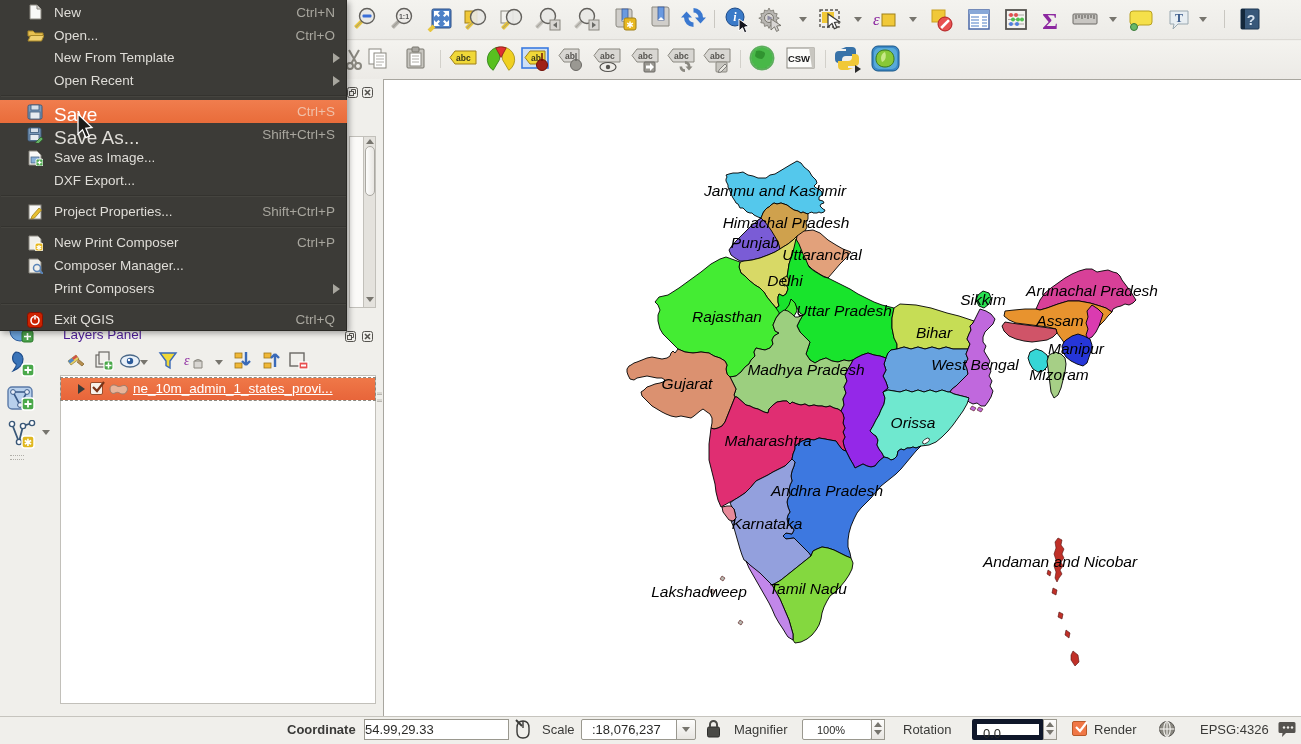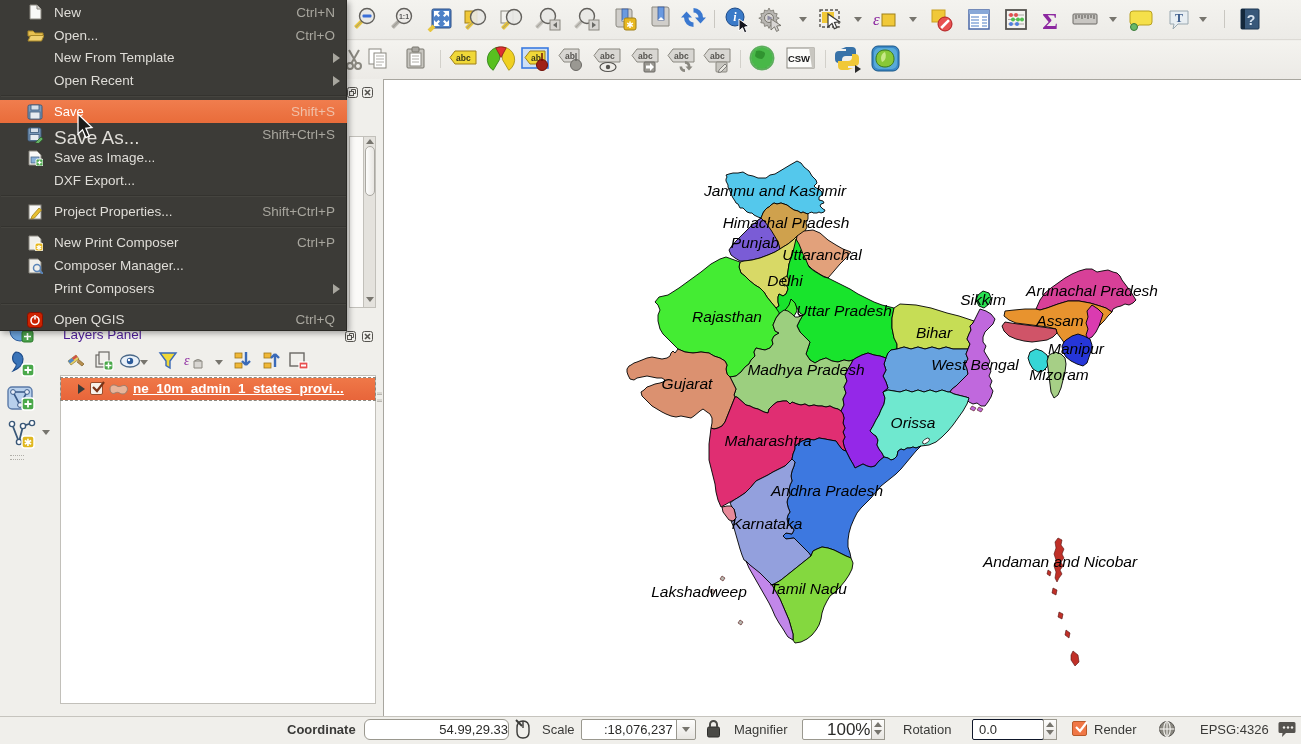--- a/index.html
+++ b/index.html
@@ -463,52 +463,52 @@
 <svg style="position:absolute;left:76px;top:384px" width="10" height="10" viewBox="0 0 10 10">
     <path d="M2,0 L9,5 L2,10 Z" fill="#3a3a38"></path>
   </svg>
 <div class="abs" style="left:90px;top:382px;width:13px;height:13px;background:#f6f1ea;border:1px solid #9a4a28;border-radius:2px"></div>
 <svg style="position:absolute;left:90px;top:379px" width="16" height="16" viewBox="0 0 16 16">
     <path d="M3,8 l4,4 7,-9" fill="none" stroke="#7a3418" stroke-width="2.2"></path>
   </svg>
 <svg style="position:absolute;left:109px;top:383px" width="20" height="13" viewBox="0 0 20 13">
     <path d="M1,6 C1,2 5,1 8,3 C11,5 14,1 17,3 C20,5 18,11 14,11 C10,11 10,8 6,10 C3,11.5 1,9 1,6 Z" fill="#e8b49a" stroke="#9a8070" stroke-width="1"></path>
   </svg>
-<div class="abs" style="left:133px;top:381px;font-size:13.5px;font-weight:bold;color:#fff;text-decoration:underline">ne_10m_admin_1_states_provi...</div>
+<div class="abs" style="left:133px;top:381px;font-size:13.5px;font-weight:normal;color:#fff;text-decoration:underline">ne_10m_admin_1_states_provi...</div>
 <div class="abs" style="left:377px;top:392px;width:5px;height:3px;border-top:2px solid #d8d6d0;border-bottom:1px solid #b8b6b0"></div>
 <div class="abs" style="left:377px;top:399px;width:5px;height:3px;border-top:2px solid #d8d6d0;border-bottom:1px solid #b8b6b0"></div>
 <div class="abs" style="left:0;top:716px;width:1301px;height:28px;background:#f0efeb;border-top:1px solid #c6c4be"></div>
 <div class="abs" style="left:287px;top:722px;font-size:13px;color:#3a3a38;font-weight:bold;">Coordinate</div>
-<div class="abs" style="left:364px;top:719px;width:145px;height:21px;background:#fff;border:1px solid #9a988f;border-radius:6px;font-size:13px;color:#2a2a28;text-align:right;line-height:20px">54.99,29.33</div>
+<div class="abs" style="left:364px;top:719px;width:145px;height:21px;background:#fff;border:1px solid #9a988f;border-radius:0;font-size:13px;color:#2a2a28;text-align:left;line-height:20px">54.99,29.33</div>
 <svg style="position:absolute;left:514px;top:719px" width="18" height="20" viewBox="0 0 18 20">
     <path d="M9,2 C13,2 15,5 15,9 L15,13 C15,17 13,19 9,19 C5,19 3,17 3,13 L3,9 C3,5 5,2 9,2 Z" fill="none" stroke="#3a3a38" stroke-width="1.4"></path>
     <line x1="9" y1="2" x2="9" y2="9" stroke="#3a3a38" stroke-width="1.4"></line>
     <path d="M2,1 l6,6" stroke="#3a3a38" stroke-width="2"></path>
   </svg>
 <div class="abs" style="left:542px;top:722px;font-size:13px;color:#3a3a38;">Scale</div>
-<div class="abs" style="left:581px;top:719px;width:100px;height:21px;background:#fff;border:1px solid #9a988f;border-radius:2px;font-size:13px;color:#2a2a28;padding-left:22px;line-height:20px">:18,076,237</div>
+<div class="abs" style="left:581px;top:719px;width:100px;height:21px;background:#fff;border:1px solid #9a988f;border-radius:2px;font-size:13px;color:#2a2a28;padding-left:10px;line-height:20px">:18,076,237</div>
 <div class="abs" style="left:676px;top:719px;width:20px;height:21px;background:linear-gradient(#fdfdfc,#e8e6e2);border:1px solid #9a988f;border-radius:0 2px 2px 0"></div>
 <svg style="position:absolute;left:682px;top:727px" width="8" height="6" viewBox="0 0 8 6">
     <path d="M0,0 L8,0 L4,5 Z" fill="#77756e"></path>
   </svg>
 <svg style="position:absolute;left:705px;top:719px" width="16" height="20" viewBox="0 0 16 20">
     <rect x="2.5" y="8" width="12" height="10" rx="1.5" fill="#4a4a46" stroke="#2e2e2c"></rect>
     <path d="M5,8 v-2.5 a3.5,3.5 0 0 1 7,0 v2.5" fill="none" stroke="#4a4a46" stroke-width="2"></path>
   </svg>
 <div class="abs" style="left:734px;top:722px;font-size:13px;color:#3a3a38;">Magnifier</div>
-<div class="abs" style="left:802px;top:719px;width:70px;height:21px;background:#fff;border:1px solid #9a988f;border-radius:2px;font-size:17px;color:#2a2a28;padding-left:24px;line-height:20px">100%</div>
+<div class="abs" style="left:802px;top:719px;width:70px;height:21px;background:#fff;border:1px solid #9a988f;border-radius:2px;font-size:11px;color:#2a2a28;padding-left:14px;line-height:20px">100%</div>
 <div class="abs" style="left:871px;top:719px;width:14px;height:21px;background:linear-gradient(#fdfdfc,#e8e6e2);border:1px solid #9a988f"></div>
 <svg style="position:absolute;left:874px;top:722px" width="8" height="6" viewBox="0 0 8 6">
     <path d="M4,0 L8,5 L0,5 Z" fill="#77756e"></path>
   </svg>
 <svg style="position:absolute;left:874px;top:730px" width="8" height="6" viewBox="0 0 8 6">
     <path d="M0,0 L8,0 L4,5 Z" fill="#77756e"></path>
   </svg>
 <div class="abs" style="left:903px;top:722px;font-size:13px;color:#3a3a38;">Rotation</div>
-<div class="abs" style="left:972px;top:719px;width:72px;height:21px;background:#fff;border:1px solid #0f172a;border-radius:2px;font-size:13px;color:#2a2a28;padding-left:6px;line-height:20px">0.0</div>
+<div class="abs" style="left:972px;top:719px;width:72px;height:21px;background:#fff;border:5px solid #0f172a;border-radius:2px;font-size:13px;color:#2a2a28;padding-left:6px;line-height:20px">0.0</div>
 <div class="abs" style="left:1043px;top:719px;width:14px;height:21px;background:linear-gradient(#fdfdfc,#e8e6e2);border:1px solid #9a988f"></div>
 <svg style="position:absolute;left:1046px;top:722px" width="8" height="6" viewBox="0 0 8 6">
     <path d="M4,0 L8,5 L0,5 Z" fill="#77756e"></path>
   </svg>
 <svg style="position:absolute;left:1046px;top:730px" width="8" height="6" viewBox="0 0 8 6">
     <path d="M0,0 L8,0 L4,5 Z" fill="#77756e"></path>
   </svg>
 <div class="abs" style="left:1072px;top:721px;width:15px;height:15px;background:#f07746;border:1px solid #b85a2a;border-radius:2px"></div>
 <svg style="position:absolute;left:1073px;top:719px" width="16" height="16" viewBox="0 0 16 16">
     <path d="M3,8 l4,4 7,-9" fill="none" stroke="#fff" stroke-width="2.2"></path>
@@ -548,22 +548,22 @@
 <svg style="position:absolute;left:333px;top:53px" width="7" height="10" viewBox="0 0 7 10">
     <path d="M0,0 L7,5 L0,10 Z" fill="#a8a69e"></path>
   </svg>
 <div class="abs" style="left:54px;top:73px;font-size:13.5px;color:#dfddd8">Open Recent</div>
 <svg style="position:absolute;left:333px;top:76px" width="7" height="10" viewBox="0 0 7 10">
     <path d="M0,0 L7,5 L0,10 Z" fill="#a8a69e"></path>
   </svg>
 <div class="abs" style="left:1px;top:95px;width:345px;height:1px;background:#34332f"></div>
 <div class="abs" style="left:1px;top:96px;width:345px;height:1px;background:#45443f"></div>
 <div class="abs" style="left:0;top:100px;width:347px;height:23px;background:linear-gradient(#f07d4e,#e96c3a)"></div>
-<div class="abs" style="left:54px;top:104px;font-size:13px;color:#fff">Save</div>
-<div class="abs" style="left:220px;top:104px;width:115px;font-size:13.5px;color:#f0c0a8;text-align:right">Shift+S</div>
+<div class="abs" style="left:54px;top:104px;font-size:19px;color:#fff">Save</div>
+<div class="abs" style="left:220px;top:104px;width:115px;font-size:13.5px;color:#f0c0a8;text-align:right">Ctrl+S</div>
 <svg style="position:absolute;left:27px;top:104px" width="16" height="16" viewBox="0 0 16 16">
     <rect x="1" y="1" width="14" height="14" rx="1.5" fill="#7a98b8" stroke="#3c5a7a"></rect>
     <rect x="4" y="1" width="8" height="5" fill="#d8e0e8" stroke="#3c5a7a" stroke-width="0.8"></rect>
     <rect x="3" y="8" width="10" height="7" fill="#e8ecf0" stroke="#3c5a7a" stroke-width="0.8"></rect>
   </svg>
 <div class="abs" style="left:54px;top:127px;font-size:19px;color:#dfddd8">Save As...</div>
 <div class="abs" style="left:220px;top:127px;width:115px;font-size:13.5px;color:#a8a69e;text-align:right">Shift+Ctrl+S</div>
 <svg style="position:absolute;left:27px;top:127px" width="16" height="16" viewBox="0 0 16 16">
     <rect x="1" y="1" width="13" height="13" rx="1.5" fill="#7a98b8" stroke="#3c5a7a"></rect>
     <rect x="3.5" y="1" width="8" height="4.5" fill="#d8e0e8" stroke="#3c5a7a" stroke-width="0.8"></rect>
@@ -600,21 +600,21 @@
     <path d="M2,1 h9 l3,3 v11 h-12 z" fill="#f0efeb" stroke="#8a8880"></path>
     <circle cx="10" cy="10" r="3.5" fill="none" stroke="#5a84b8" stroke-width="1.5"></circle>
     <line x1="12.5" y1="12.5" x2="16" y2="16" stroke="#5a84b8" stroke-width="2"></line>
   </svg>
 <div class="abs" style="left:54px;top:281px;font-size:13.5px;color:#dfddd8">Print Composers</div>
 <svg style="position:absolute;left:333px;top:284px" width="7" height="10" viewBox="0 0 7 10">
     <path d="M0,0 L7,5 L0,10 Z" fill="#a8a69e"></path>
   </svg>
 <div class="abs" style="left:1px;top:303px;width:345px;height:1px;background:#34332f"></div>
 <div class="abs" style="left:1px;top:304px;width:345px;height:1px;background:#45443f"></div>
-<div class="abs" style="left:54px;top:312px;font-size:13.5px;color:#dfddd8">Open QGIS</div>
+<div class="abs" style="left:54px;top:312px;font-size:13.5px;color:#dfddd8">Exit QGIS</div>
 <div class="abs" style="left:220px;top:312px;width:115px;font-size:13.5px;color:#a8a69e;text-align:right">Ctrl+Q</div>
 <svg style="position:absolute;left:27px;top:312px" width="16" height="16" viewBox="0 0 16 16">
     <rect x="0.5" y="0.5" width="15" height="15" rx="3" fill="#cc2200" stroke="#881100"></rect>
     <circle cx="8" cy="8.5" r="4" fill="none" stroke="#fff" stroke-width="1.6"></circle>
     <line x1="8" y1="2.5" x2="8" y2="8" stroke="#cc2200" stroke-width="2.4"></line>
     <line x1="8" y1="3" x2="8" y2="7.5" stroke="#fff" stroke-width="1.6"></line>
   </svg>
 <svg style="position:absolute;left:76px;top:112px" width="22" height="32" viewBox="0 0 22 32">
     <path d="M2,2 L2,22 L6.5,17.8 L9.8,25.6 L13.2,24.1 L9.9,16.3 L16,15.5 Z" fill="#1c1c1a" stroke="#fff" stroke-width="1.3"></path>
   </svg>

